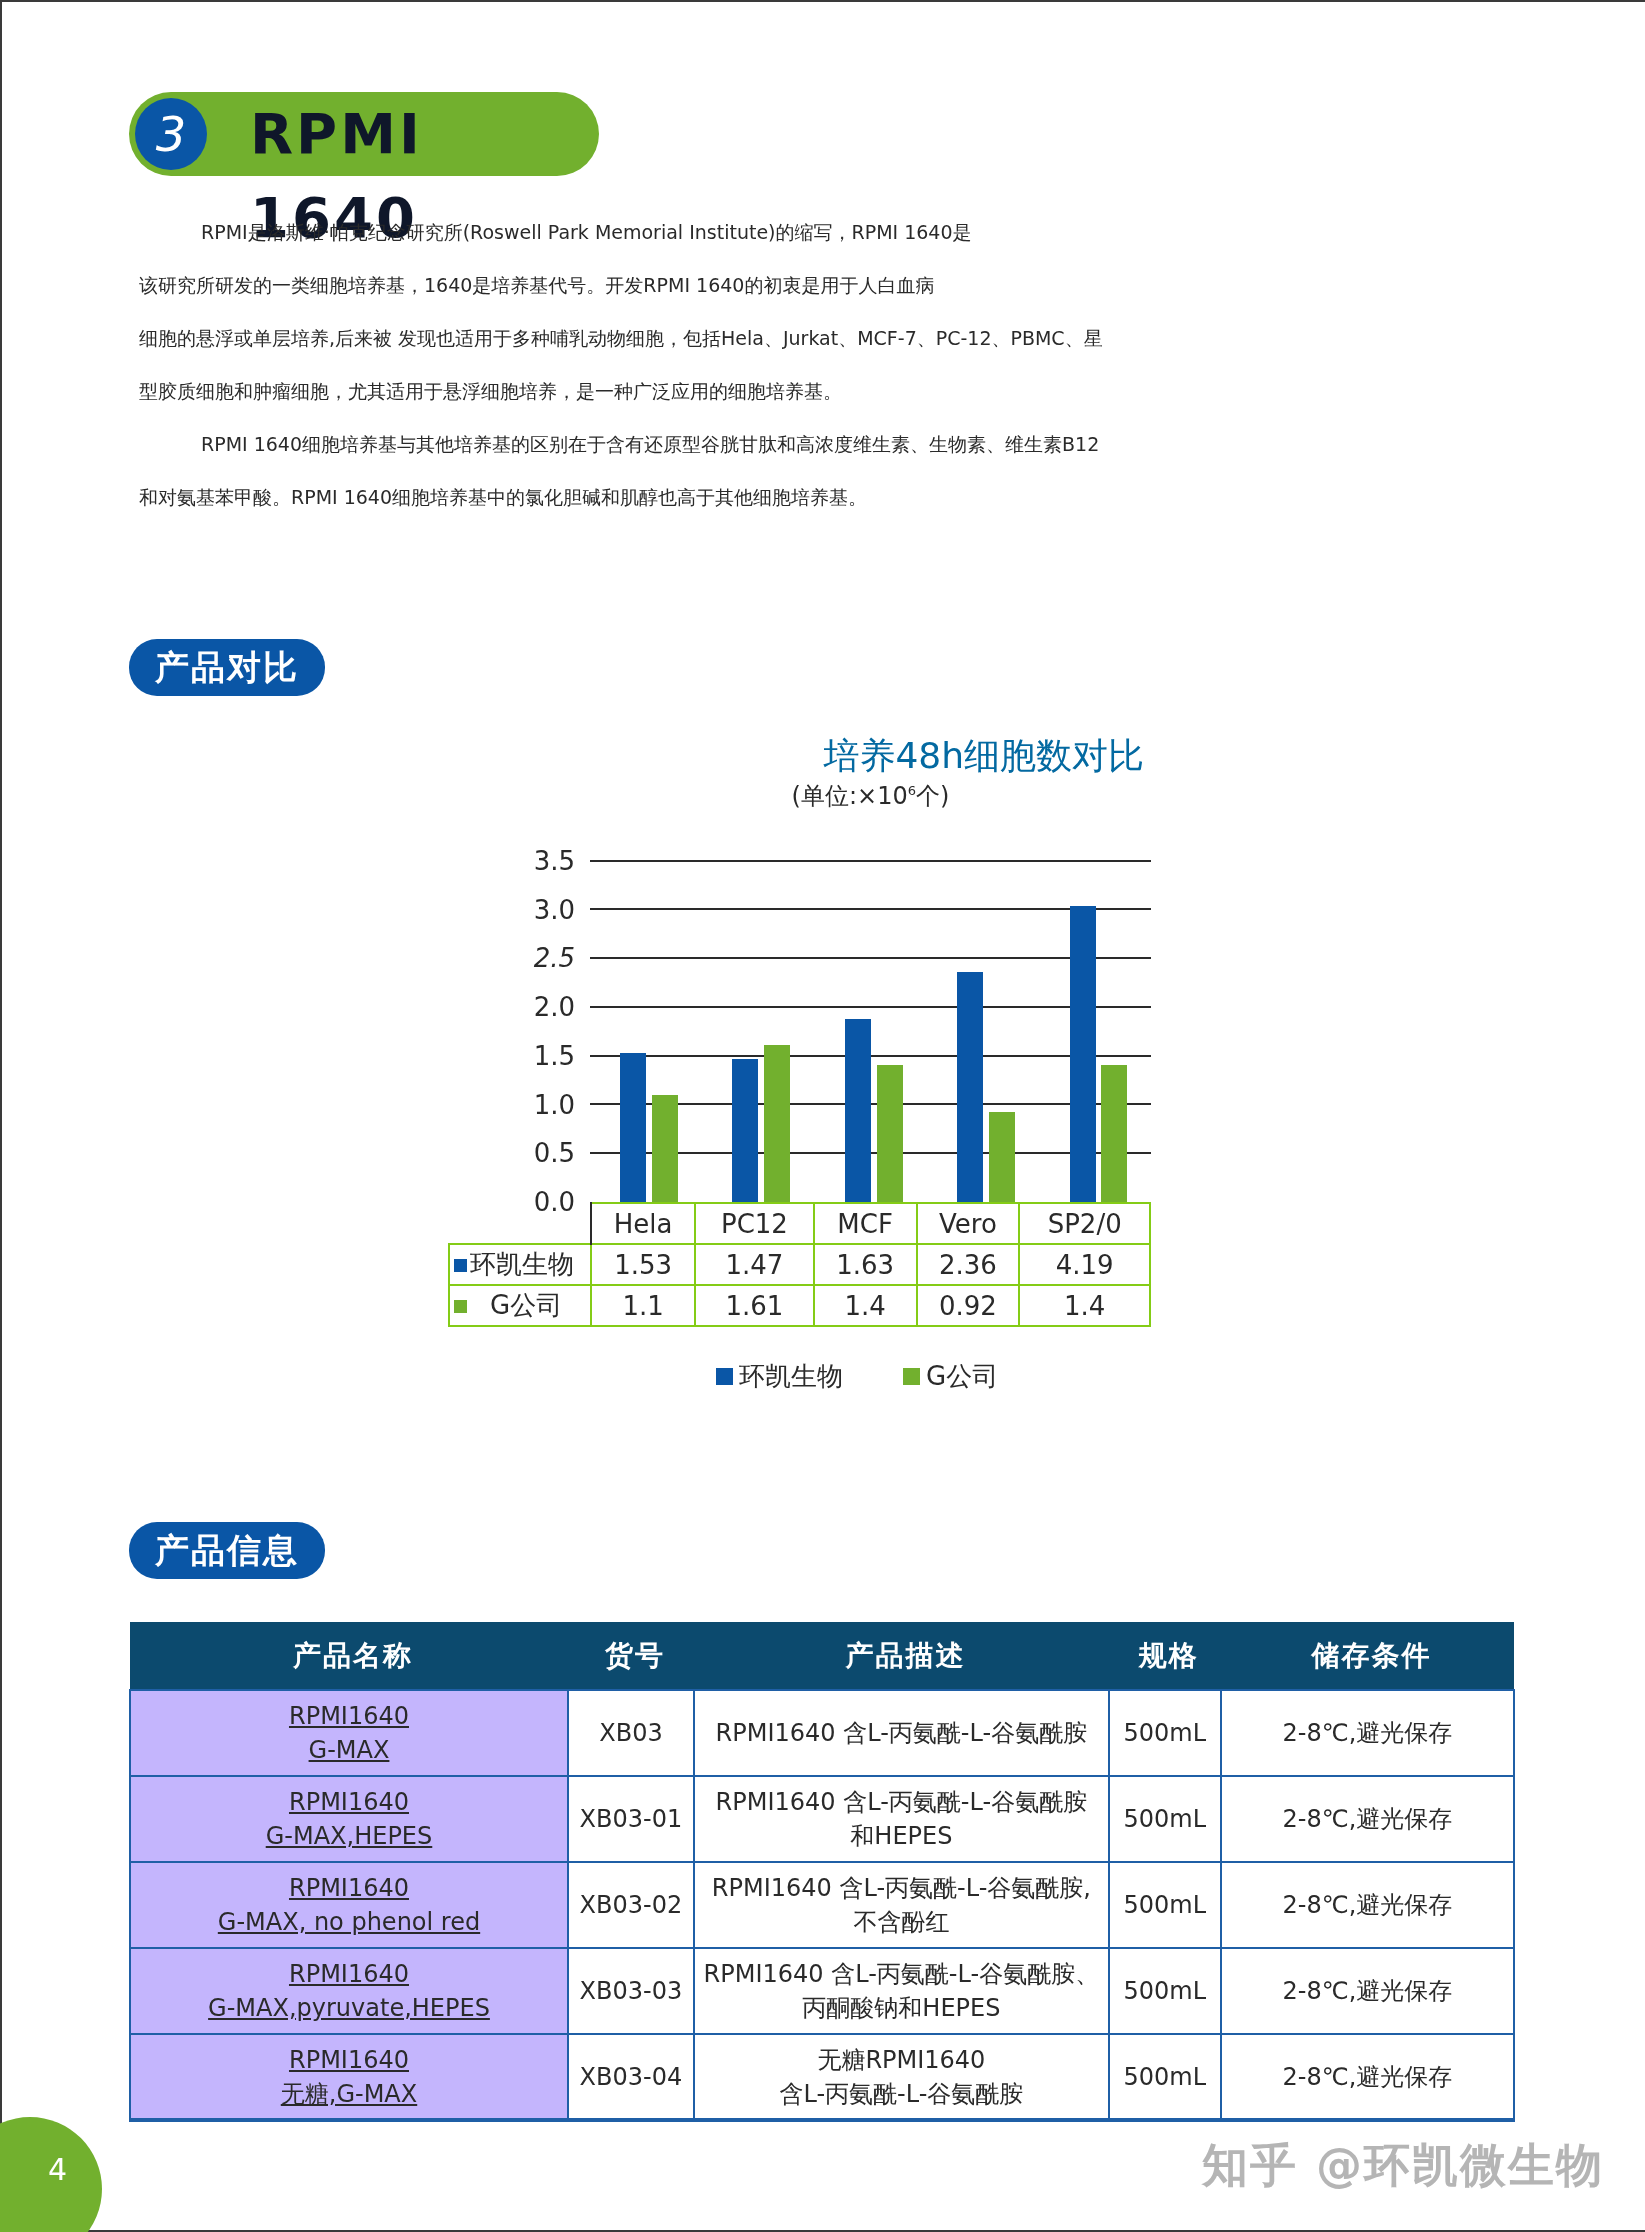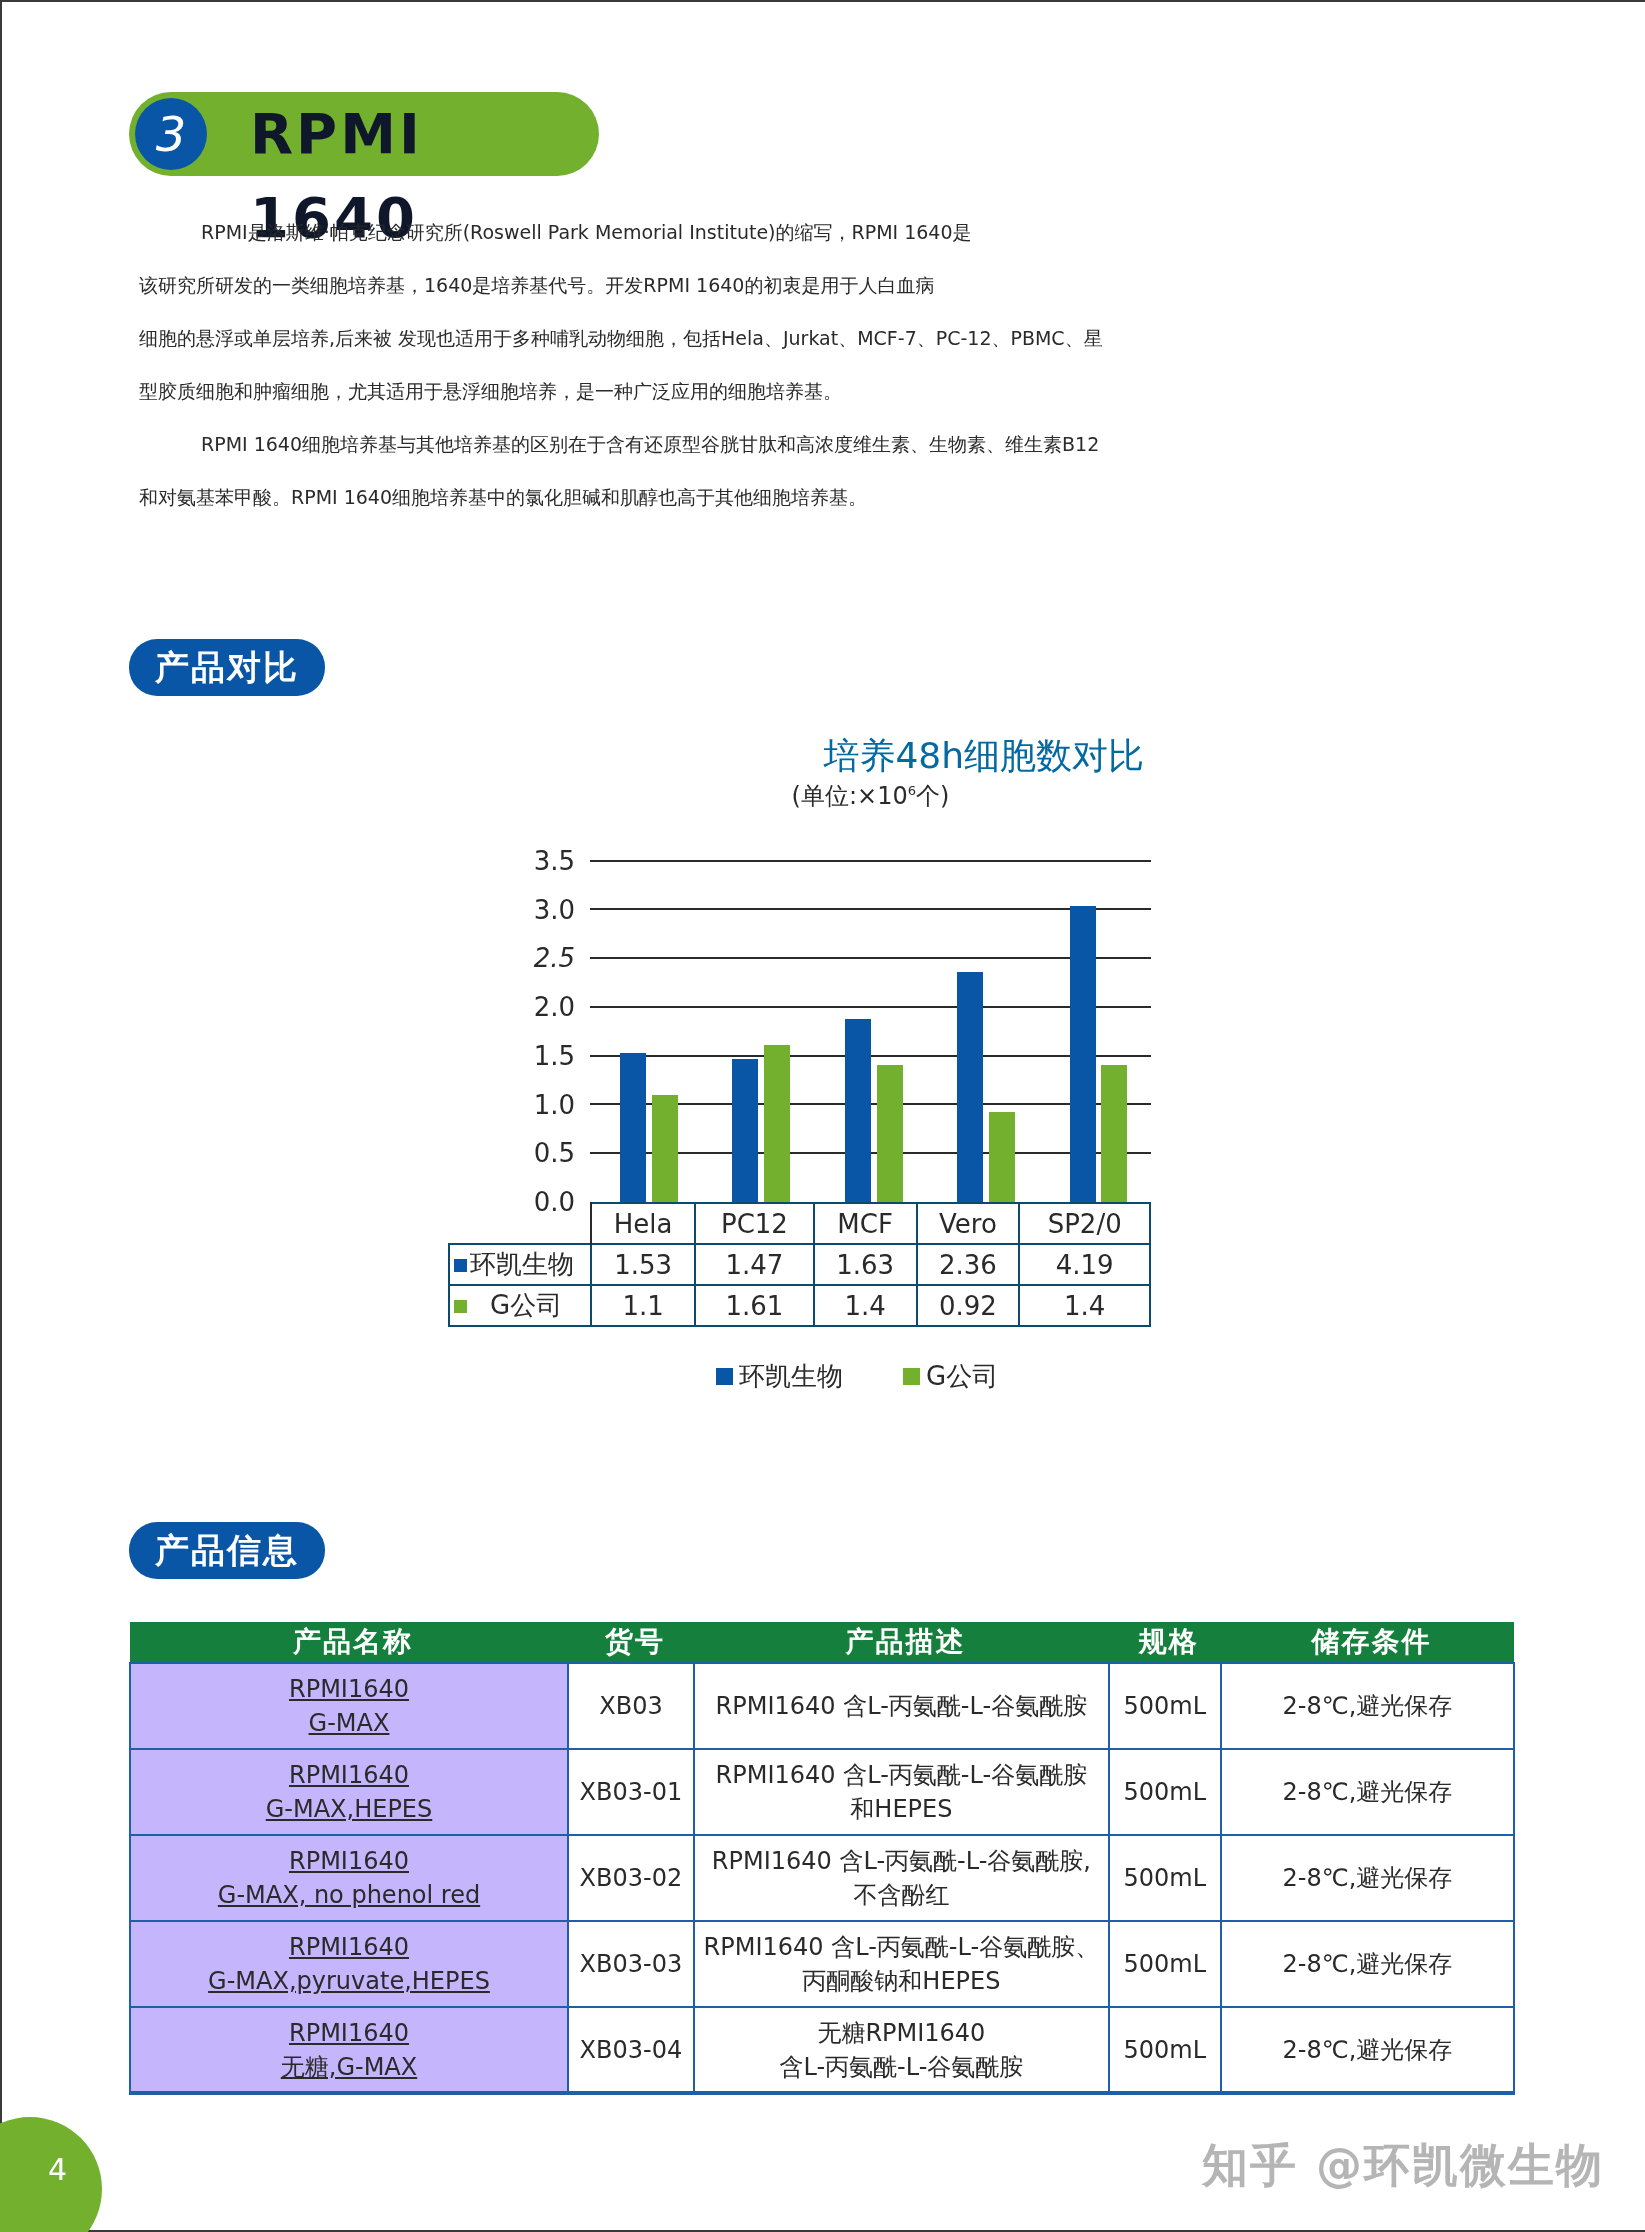--- a/index.html
+++ b/index.html
@@ -24,34 +24,34 @@
   .chart-title { position: absolute; left: 597px; top: 732px; width: 547px; text-align: right; font-size: 36px; color: #0369a1; }
   .chart-unit { position: absolute; left: 597px; top: 780px; width: 547px; text-align: center; font-size: 24px; color: #2a2a2a; }
   .chart-unit sup { font-size: 13px; }
   .ytick { position: absolute; left: 517px; width: 58px; text-align: right; font-size: 26px; color: #2a2a2a; line-height: 30px; }
   .gridline { position: absolute; left: 590px; width: 561px; height: 2px; background: #2a2a2a; }
   .bar { position: absolute; width: 26px; }
   .bar.blue { background: #0a56a6; }
   .bar.green { background: #72b02e; }
 
   .dtable { position: absolute; border-collapse: collapse; font-size: 26px; color: #2a2a2a; }
-  .dtable td { border: 2px solid #0c4a6e; text-align: center; height: 41px; padding: 0; }
+  .dtable td { border: 2px solid #84cc16; text-align: center; height: 41px; padding: 0; }
   .dtable td.blank { border: none; border-right: 2px solid #2a2a2a; }
   .sw { display: inline-block; width: 13px; height: 13px; vertical-align: middle; margin-right: 3px; }
   .sw.blue { background: #0a56a6; }
   .sw.green { background: #72b02e; }
   .rowlabel { text-align: left !important; padding-left: 4px !important; white-space: nowrap; }
 
   .legend { position: absolute; top: 1359px; left: 716px; font-size: 26px; color: #2a2a2a; display: flex; gap: 60px; }
   .legend .item { display: flex; align-items: center; gap: 6px; }
   .legend .sw { width: 17px; height: 17px; margin: 0; }
 
   
   .ptable { position: absolute; left: 129px; top: 1622px; width: 1386px; border-collapse: collapse; font-size: 24px; color: #2a2a2a; }
-  .ptable th { background: #15803d; color: #fff; font-size: 28px; font-weight: bold; height: 41px; border: none; letter-spacing: 2px; padding-left: 8px; }
+  .ptable th { background: #0c4a6e; color: #fff; font-size: 28px; font-weight: bold; height: 68px; border: none; letter-spacing: 2px; padding-left: 8px; }
   .ptable td { border: 2px solid #1f5fa6; text-align: center; height: 86px; line-height: 34px; padding: 0 6px; }
   .ptable td.namecell { background: #c4b5fd; text-decoration: underline; }
   .ptable tr.last td { border-bottom: 4px solid #1f5fa6; }
   .ptable .l { display: block; white-space: nowrap; }
 
   .page-badge { position: absolute; left: -42px; top: 2117px; width: 144px; height: 144px; border-radius: 50%; background: #72b02e; }
   .page-num { position: absolute; left: 48px; top: 2152px; font-size: 30px; color: #ffffff; }
   .watermark { position: absolute; left: 1202px; top: 2135px; font-size: 46px; color: #b5b5b5; letter-spacing: 2px; font-weight: bold; }
 </style>
 </head>

